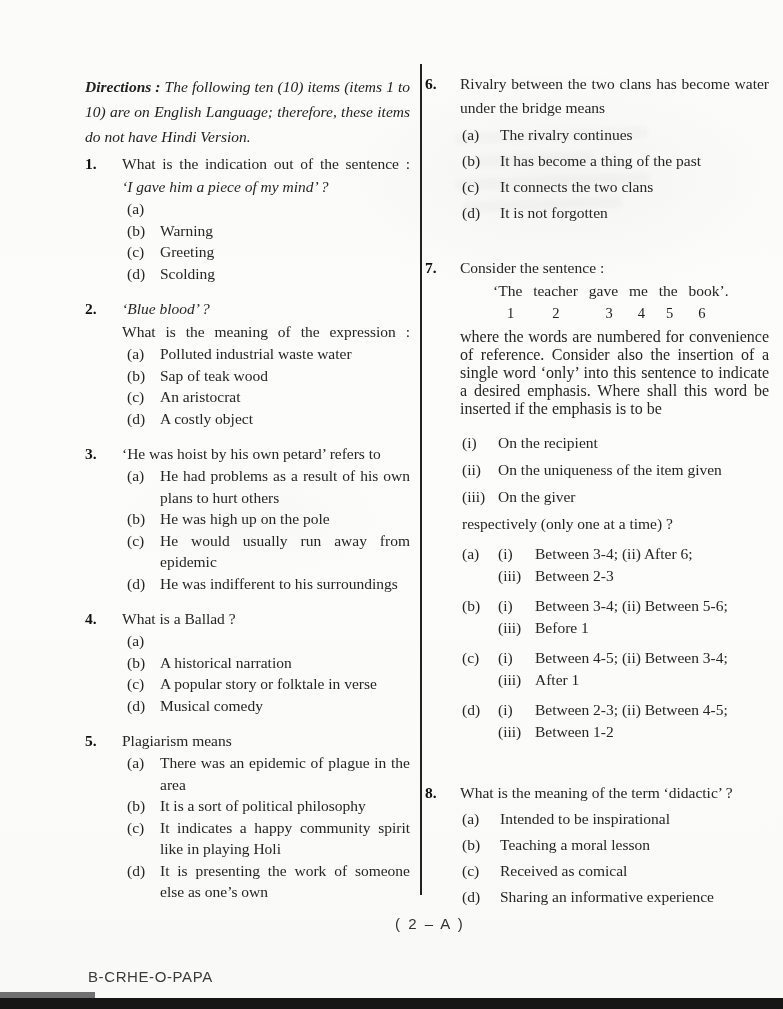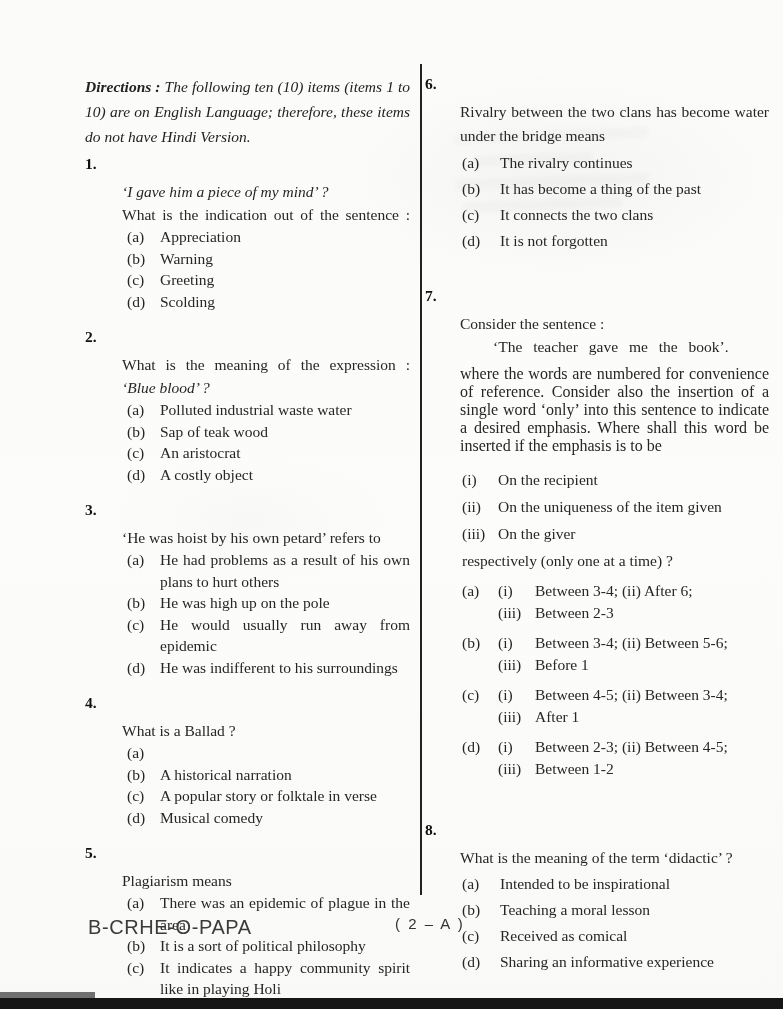--- a/index.html
+++ b/index.html
@@ -30,21 +30,21 @@
   .directions{font-style:italic;font-size:15.5px;line-height:25px;text-align:justify;margin-bottom:3px;color:#222;}
   .directions .lead{font-weight:bold;}
 
   .q{display:flex;align-items:flex-start;}
   .col-left .q{margin-bottom:13px;}
   .col-right .q6{margin-top:6px;margin-bottom:32px;}
   .col-right .q7{margin-bottom:38px;}
   .qnum{flex:none;font-weight:bold;font-size:15.5px;line-height:23px;color:#111;}
   .col-left .qnum{width:37px;}
   .col-right .qnum{width:35px;}
-  .qbody{flex:1;min-width:0;margin-top:28px;}
+  .qbody{flex:1;min-width:0;}
   .qhead{font-size:15.5px;line-height:23px;}
   .jlast{text-align:justify;text-align-last:justify;}
   .just{text-align:justify;}
   .it{font-style:italic;}
 
   .opts-l{padding-left:5px;}
   .opts-l .opt{display:flex;font-size:15.5px;line-height:21.5px;}
   .opts-l .olett{flex:none;width:33px;}
   .opts-l .otext{flex:1;min-width:0;}
 
@@ -68,21 +68,21 @@
   .item{display:flex;font-size:15.5px;line-height:23px;margin-top:4px;}
   .item .ilab{flex:none;width:36px;}
   .tail{font-size:15.5px;line-height:23px;margin-top:4px;padding-left:2px;}
   .opts-n{padding-left:2px;margin-top:8px;}
   .optn{display:flex;font-size:15.5px;line-height:22px;margin-top:8px;}
   .optn .olett{flex:none;width:36px;}
   .optn .orows{flex:1;min-width:0;}
   .orow{display:flex;}
   .orow .rlab{flex:none;width:37px;}
 
-  .footer-code{position:absolute;left:88px;top:916px;font-family:"Liberation Sans",sans-serif;font-size:20px;letter-spacing:.6px;color:#3b3b3b;}
+  .footer-code{position:absolute;left:88px;top:968px;font-family:"Liberation Sans",sans-serif;font-size:15px;letter-spacing:.6px;color:#3b3b3b;}
   .footer-page{position:absolute;left:395px;top:915px;font-family:"Liberation Sans",sans-serif;font-size:15px;letter-spacing:2px;color:#333;}
 </style>
 </head>
 <body>
 
 <div class="page">
 
   <div class="divider"></div>
 
   <div class="ghost">
@@ -92,48 +92,47 @@
       <i></i>
   </div>
 
   <div class="col col-left">
 
     <div class="directions"><span class="lead">Directions :</span><span> The following ten (10) items (items 1 to 10) are on English Language; therefore, these items do not have Hindi Version.</span></div>
 
     <div class="q">
       <div class="qnum">1.</div>
       <div class="qbody">
+        <div class="qhead jlast">What is the indication out of the sentence :</div>
         <div class="qhead it">‘I gave him a piece of my mind’ ?</div>
-        <div class="qhead jlast">What is the indication out of the sentence :</div>
-        <div class="opts-l">
-          <div class="opt">
-              <span class="olett">(a)</span>
-              <span class="otext just">Appreciation</span>
+        <div class="opts-l">
+          <div class="opt">
+              <span class="olett">(a)</span>
             </div>
           <div class="opt">
               <span class="olett">(b)</span>
               <span class="otext just">Warning</span>
             </div>
           <div class="opt">
               <span class="olett">(c)</span>
               <span class="otext just">Greeting</span>
             </div>
           <div class="opt">
               <span class="olett">(d)</span>
               <span class="otext just">Scolding</span>
             </div>
         </div>
       </div>
     </div>
 
     <div class="q">
       <div class="qnum">2.</div>
       <div class="qbody">
+        <div class="qhead it">‘Blue blood’ ?</div>
         <div class="qhead jlast">What is the meaning of the expression :</div>
-        <div class="qhead it">‘Blue blood’ ?</div>
         <div class="opts-l">
           <div class="opt">
               <span class="olett">(a)</span>
               <span class="otext just">Polluted industrial waste water</span>
             </div>
           <div class="opt">
               <span class="olett">(b)</span>
               <span class="otext just">Sap of teak wood</span>
             </div>
           <div class="opt">
@@ -249,20 +248,23 @@
             </div>
         </div>
       </div>
     </div>
 
     <div class="q q7">
       <div class="qnum">7.</div>
       <div class="qbody">
         <div class="qhead">Consider the sentence :</div>
         <div class="sentence">‘The teacher gave me the book’.</div>
+        <div class="nums">
+          <span>1</span><span>2</span><span>3</span><span>4</span><span>5</span><span>6</span>
+        </div>
         <div class="para">where the words are numbered for convenience of reference. Consider also the insertion of a single word ‘only’ into this sentence to indicate a desired emphasis. Where shall this word be inserted if the emphasis is to be</div>
         <div class="items">
           <div class="item">
               <span class="ilab">(i)</span>
               <span>On the recipient</span>
             </div>
           <div class="item">
               <span class="ilab">(ii)</span>
               <span>On the uniqueness of the item given</span>
             </div>

